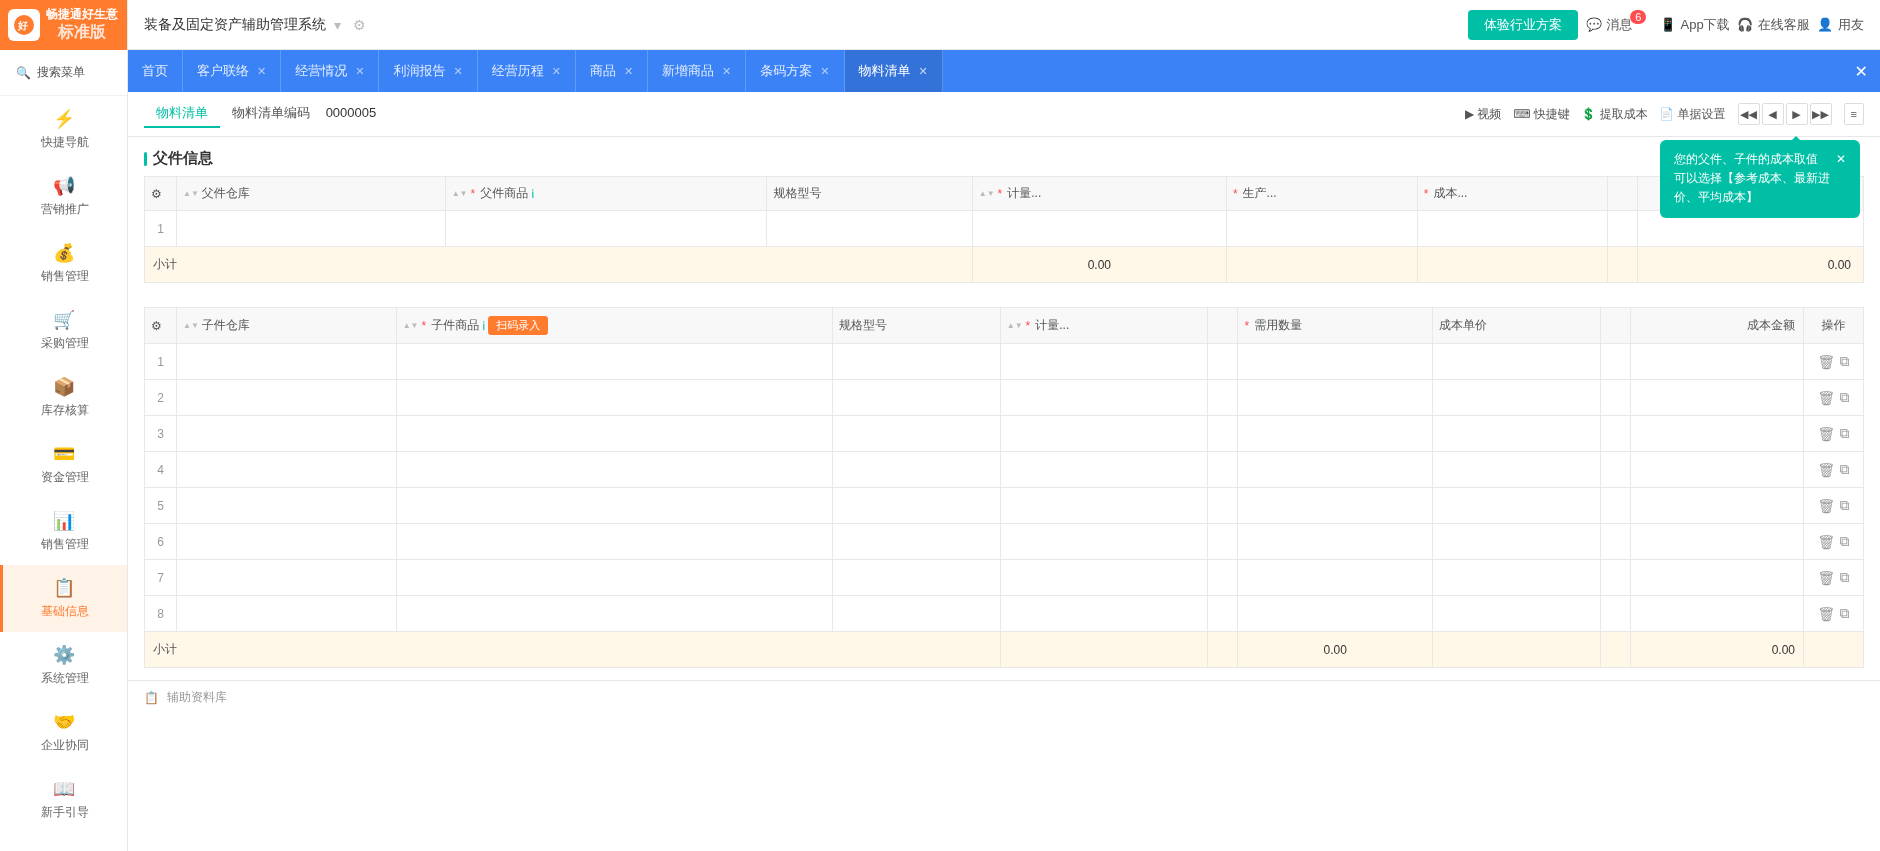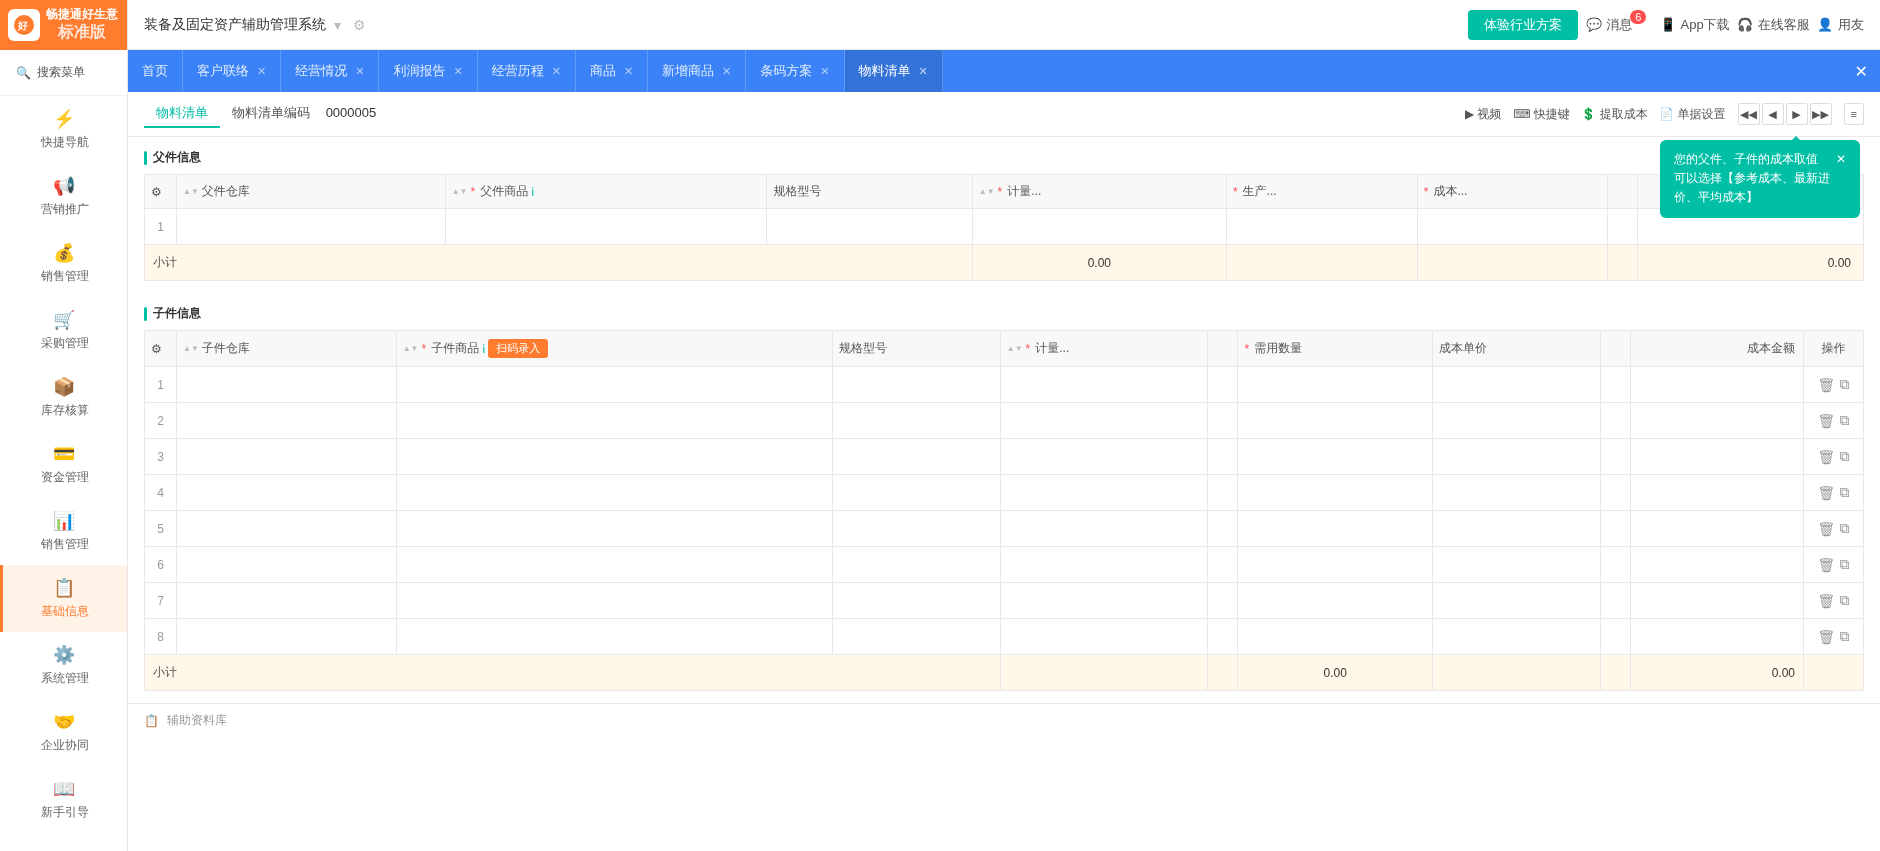--- a/index.html
+++ b/index.html
@@ -209,21 +209,21 @@
     }
     .code-display {
       color: #333;
       font-size: 13px;
       margin-left: 12px;
     }
 
     
     .section { padding: 12px 16px; }
     .section-title {
-      font-size: 12px;
+      font-size: 15px;
       font-weight: 600;
       color: #333;
       margin-bottom: 8px;
       display: flex;
       align-items: center;
       gap: 6px;
     }
     .section-title::before {
       content: '';
       width: 3px;
@@ -617,21 +617,20 @@
               <td></td>
               <td></td>
               <td></td>
               <td style="text-align:right;padding-right:12px;font-weight:500;">0.00</td>
             </tr>
           </tbody>
         </table>
       </div>
 
       <div class="section">
-        <div class="section-title">子件信息</div>
         <table class="data-table">
           <thead>
             <tr>
               <th class="col-settings">⚙</th>
               <th>
                 <div class="th-flex">
                   <span class="sort-arrows">▲▼</span>
                   <span>子件仓库</span>
                 </div>
               </th>

